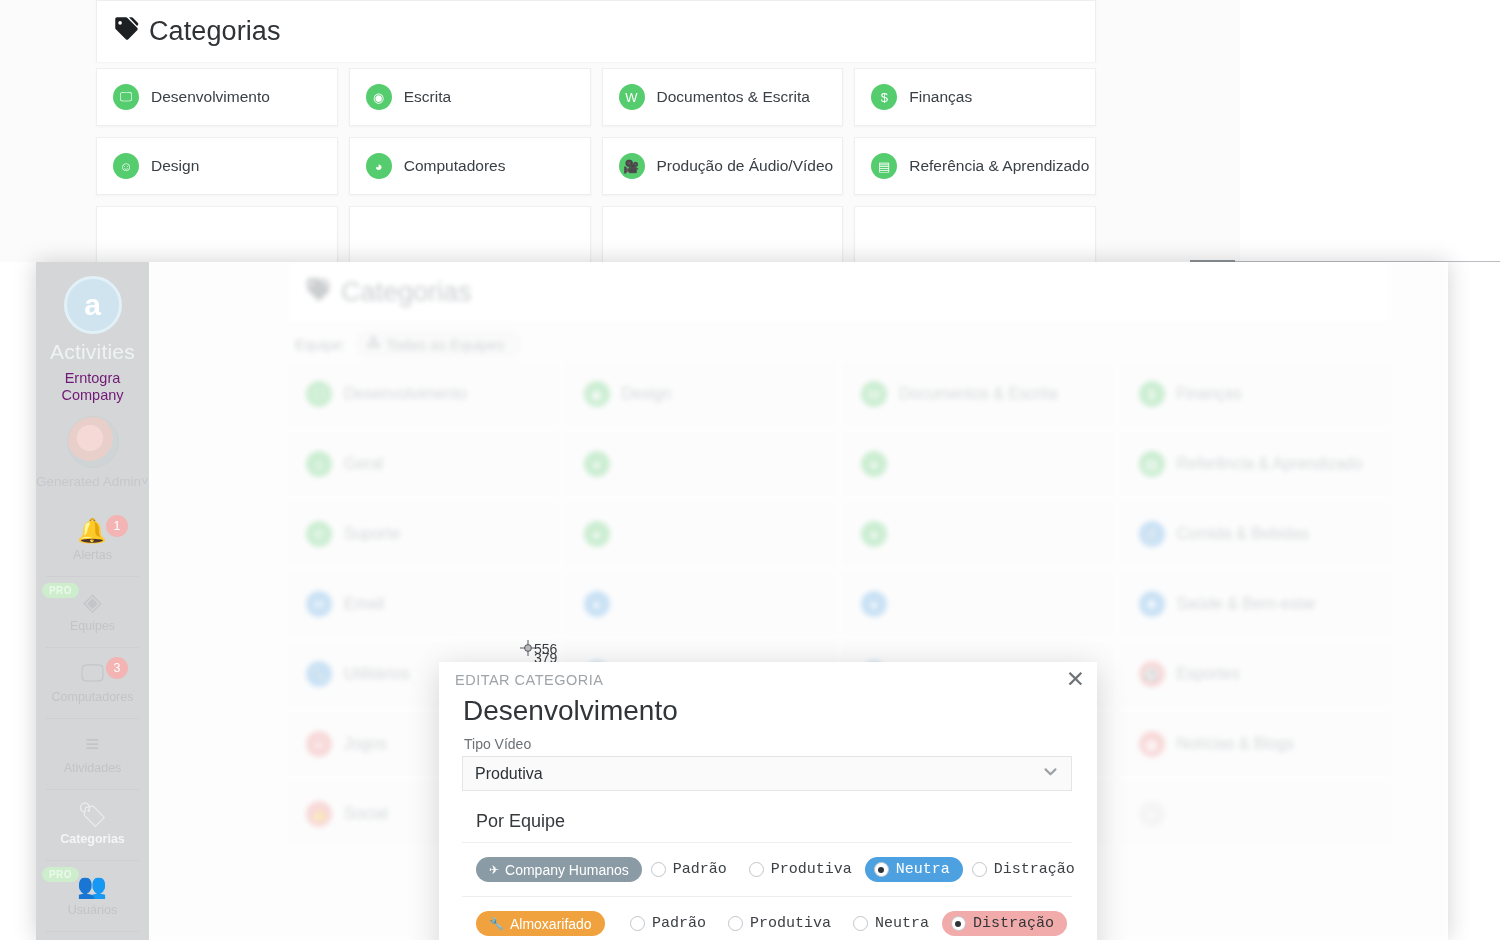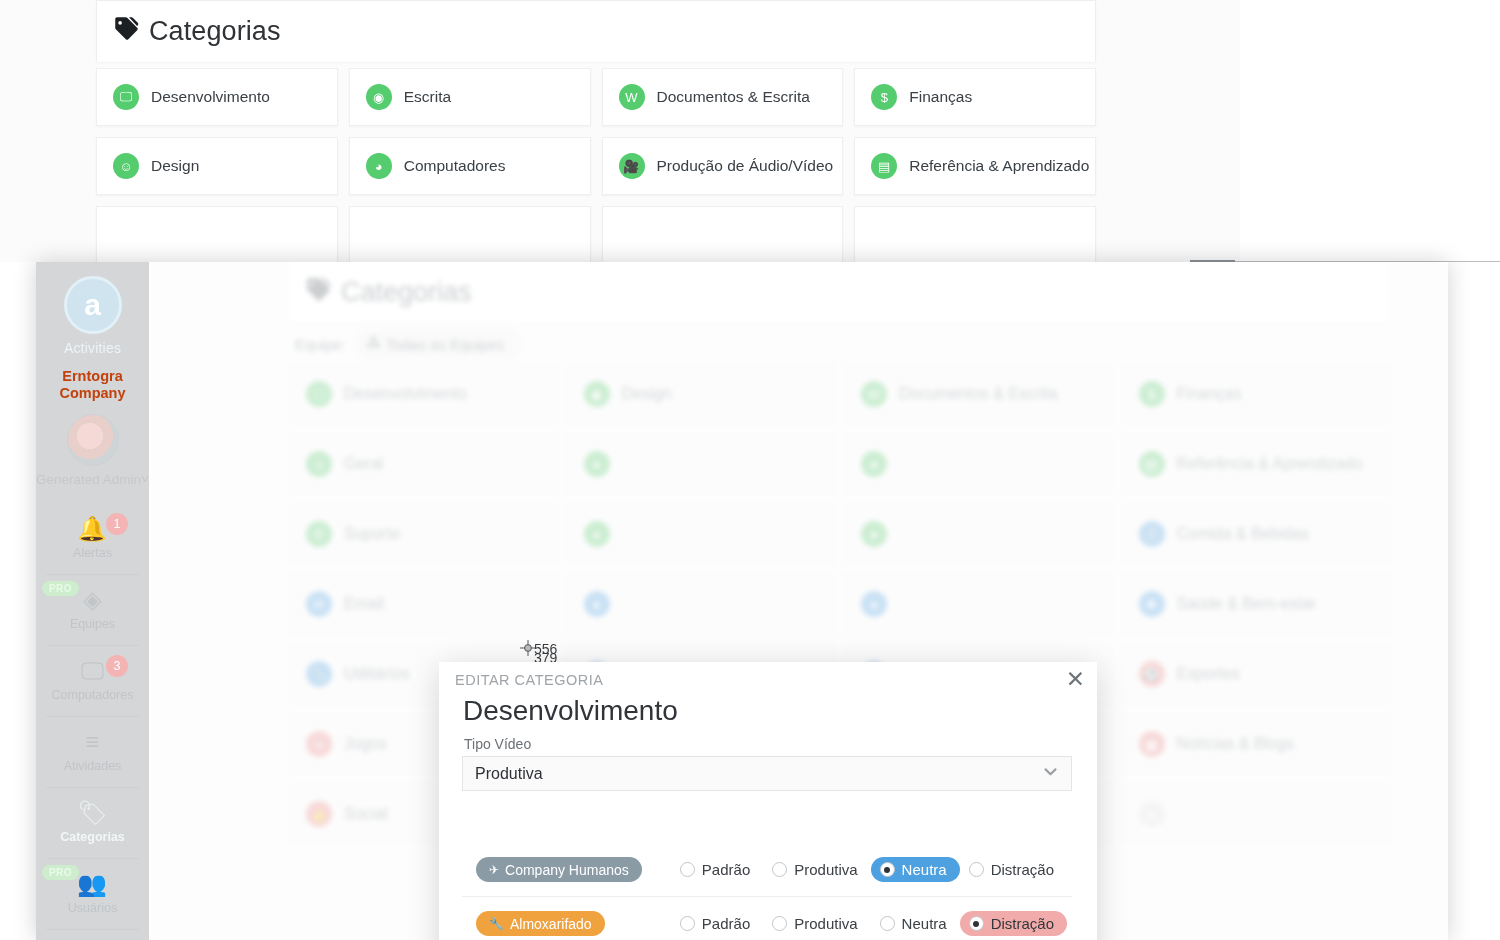--- a/index.html
+++ b/index.html
@@ -58,22 +58,22 @@
   .sidebar {
     position:absolute; left:0; top:0; width:113px; height:100%;
     background:#d4d6d8;
   }
   .sb-logo-wrap { display:flex; flex-direction:column; align-items:center; padding-top:14px; }
   .sb-logo {
     width:58px; height:58px; border-radius:50%; background:#cfe4ef;
     border:3px solid #e2f0f7; display:flex; align-items:center; justify-content:center;
     color:#fff; font-size:30px; font-weight:600;
   }
-  .sb-appname { margin-top:6px; font-size:14px; color:#eef3f5; letter-spacing:.2px;}
-  .sb-company { margin-top:12px; font-size:14.5px; color:#c2410c; font-weight:700; text-align:center; line-height:1.16;}
+  .sb-appname { margin-top:6px; font-size:21px; color:#eef3f5; letter-spacing:.2px;}
+  .sb-company { margin-top:6px; font-size:14.5px; color:#701a75; font-weight:400; text-align:center; line-height:1.16;}
   .sb-avatar {
     width:52px; height:52px; border-radius:50%; margin:12px auto 0;
     background: radial-gradient(circle at 44% 42%, #f5d9d6 0 32%, #e9cfc9 33% 56%, #cfd4d6 57% 100%);
     border:1px solid #cfd2d4;
   }
   .sb-user { margin-top:6px; font-size:13.5px; color:#c6c9cb; text-align:center; line-height:1.2;}
   .sb-nav { margin-top:16px; }
   .sb-item {
     position:relative; height:70px; display:flex; flex-direction:column;
     align-items:center; justify-content:center; gap:5px;
@@ -158,21 +158,21 @@
   }
   .team-rows { position:absolute; left:23px; top:181px; width:610px; }
   .team-row {
     height:54px; display:flex; align-items:center; border-bottom:1px solid #eceef0;
     background:#fff; padding-left:14px;
   }
   .team-pill {
     border-radius:14px; height:25px; display:inline-flex; align-items:center; gap:6px;
     padding:0 13px; font-size:14px; color:#fff; white-space:nowrap;
   }
-  .radio-group { display:flex; margin-left:auto; padding-right:5px; }
+  .radio-group { display:flex; margin-left:auto; padding-right:5px;font-family:Liberation Mono, monospace; }
   .radio-opt {
     display:flex; align-items:center; gap:7px; padding:4px 13px 4px 9px;
     border-radius:14px; font-size:15px; color:#3c4146;
   }
   .radio-opt .dot {
     width:15px; height:15px; border-radius:50%; border:1px solid #c2c6ca; background:#fff;
     flex:0 0 15px; display:flex; align-items:center; justify-content:center;
   }
   .radio-opt .dot i { display:none; width:6px; height:6px; border-radius:50%; background:#2f3438; }
   .radio-opt.sel .dot i { display:block; }
@@ -456,20 +456,21 @@
 
       <div class="modal-select">
         <span>Produtiva</span>
         <span class="chev">
           <svg width="17" height="17" viewBox="0 0 24 24" fill="none" stroke="#9aa0a4" stroke-width="3" stroke-linecap="round" stroke-linejoin="round">
               <polyline points="5 9 12 16 19 9"></polyline>
             </svg>
         </span>
       </div>
 
+      <div class="byteam-head">Por Equipe</div>
       <div class="team-rows" id="team-rows">
           <div class="team-row">
             <span class="team-pill" style="background: rgb(138, 155, 166);">
               <span style="font-size: 12px;">✈</span>
               <span>Company Humanos</span>
             </span>
             <div class="radio-group">
               <label class="radio-opt">
                 <span class="dot"></span>
                 <span>Padrão</span>

